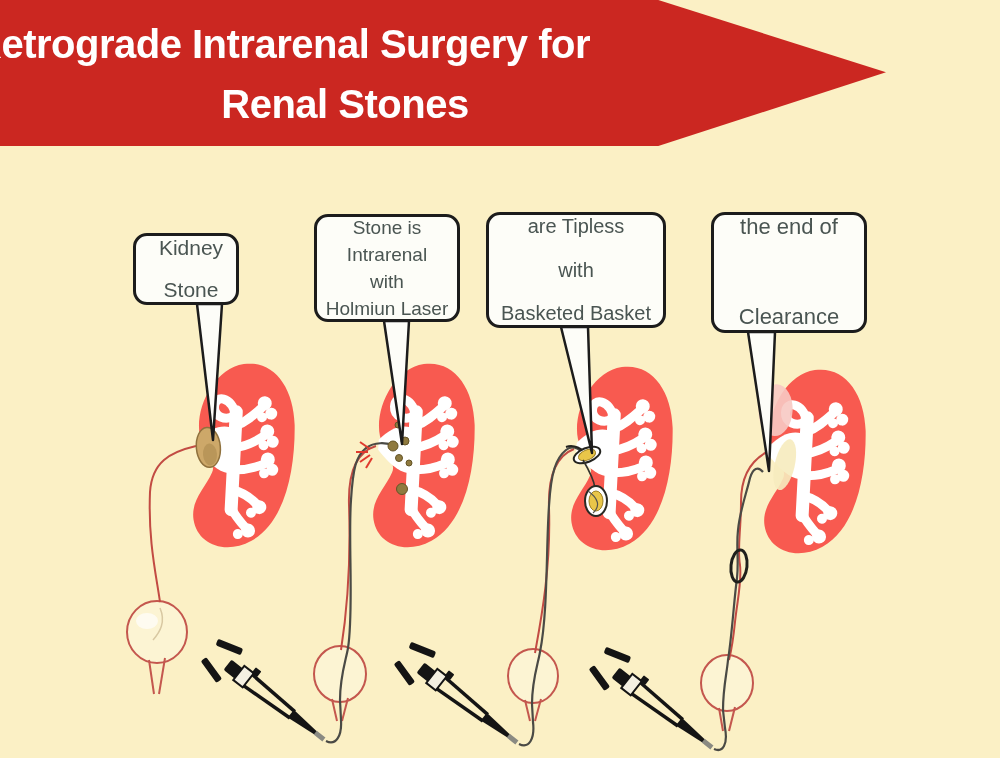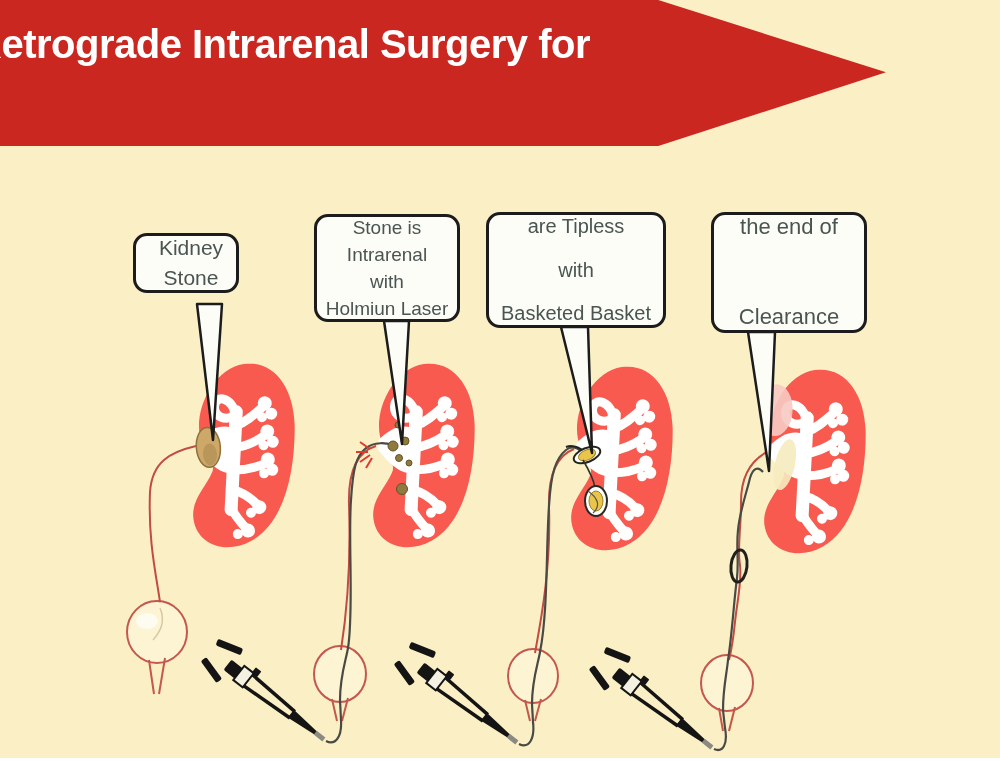--- a/index.html
+++ b/index.html
@@ -24,32 +24,33 @@
     color:#fff;font-size:40px;font-weight:700;letter-spacing:-0.5px;
   }
   
   .callout{
     position:absolute;z-index:20;
     background:#FDFDF8;border:3px solid #1C1C1C;border-radius:14px;
     display:flex;flex-direction:column;align-items:center;justify-content:space-between;
     color:#4A5552;font-weight:500;text-align:center;line-height:1.13;
     box-sizing:border-box;
   }
-  .callout-1{left:133px;top:233px;width:106px;height:60px;font-size:21px;padding-left:10px;}
+  .callout-1{left:133px;top:233px;width:106px;height:72px;font-size:21px;padding-left:10px;}
   .callout-2{left:314px;top:214px;width:146px;height:108px;font-size:19px;}
   .callout-3{left:486px;top:212px;width:180px;height:116px;font-size:20px;}
   .callout-4{left:711px;top:212px;width:156px;height:121px;font-size:22px;}
   .scene{position:absolute;left:0;top:0;z-index:10;}
   .bottom-strip{position:absolute;left:0;top:758px;width:1000px;height:8px;background:#FFFFFF;z-index:5;}
 </style>
 </head>
 <body>
 
 <div class="banner">
   <div class="banner-line1">Retrograde Intrarenal Surgery for</div>
+  <div class="banner-line2">Renal Stones</div>
 </div>
 
 <svg class="scene" width="1000" height="766" viewBox="0 0 1000 766">
 
   <defs>
 
     <g id="kidney">
       <path d="M57 4 C86 -2 108 24 111 62 C114 108 106 160 74 180 C48 196 20 186 15 162
                C11 143 25 130 31 114 C35 103 23 96 17 78 C10 52 27 10 57 4 Z" fill="#F85A50"></path>
       <g stroke="#FFFFFF" stroke-linecap="round" fill="none">

